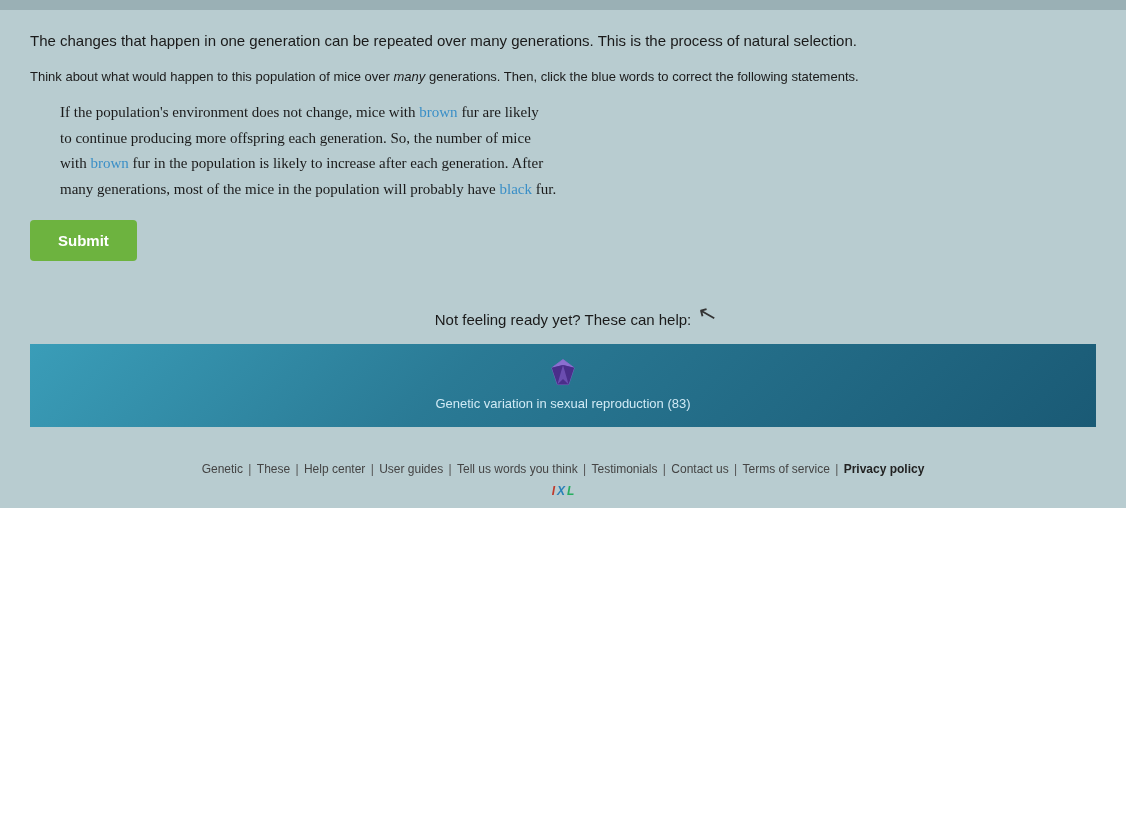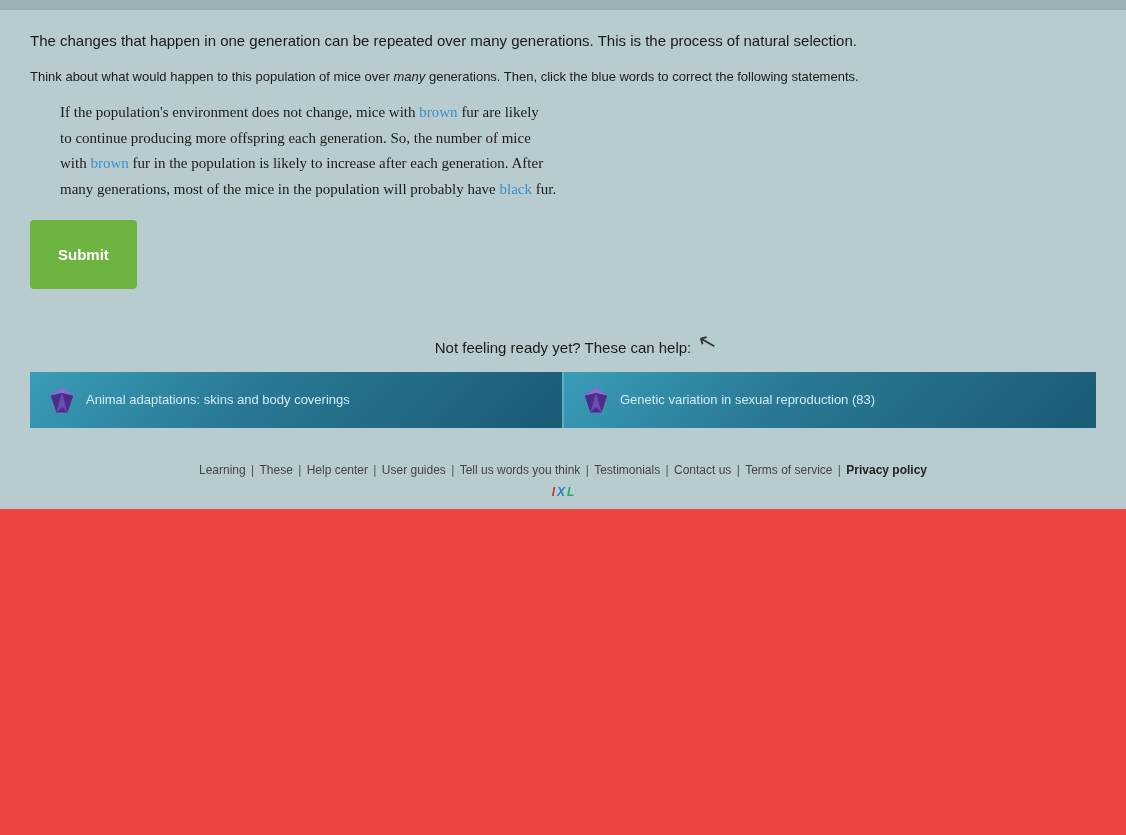--- a/index.html
+++ b/index.html
@@ -16,21 +16,21 @@
           transparent 8px
         );
       min-height: 835px;
       width: 1126px;
       overflow-x: hidden;
     }
 
     .page-wrapper {
       width: 1126px;
       min-height: 835px;
-      background-color: #ef4444;
+      background-color: #ffffff;
       padding: 0;
       position: relative;
     }
 
     
     .top-bar {
       background-color: #9ab0b5;
       height: 10px;
       width: 100%;
     }
@@ -72,21 +72,21 @@
     .blue-word {
       color: #3a8fc7;
       cursor: pointer;
       font-weight: normal;
     }
 
     .submit-btn {
       background-color: #6db33f;
       color: white;
       border: none;
-      padding: 26px 28px;
+      padding: 12px 28px;
       font-size: 15px;
       font-weight: bold;
       border-radius: 4px;
       cursor: pointer;
       margin-bottom: 30px;
       margin-left: 0;
     }
 
     
     .work-it-out-section {
@@ -131,20 +131,21 @@
       padding: 14px 18px;
       display: flex;
       align-items: center;
       gap: 10px;
       cursor: pointer;
       border-right: 2px solid rgba(255,255,255,0.2);
     }
 
     .resource-card:last-child {
       border-right: none;
+      flex-direction: column;
     }
 
     .diamond-icon {
       width: 28px;
       height: 28px;
       flex-shrink: 0;
     }
 
     .resource-card-text {
       font-size: 13px;
@@ -230,46 +231,37 @@
       <span>If the population's environment does not change, mice with </span><span class="blue-word">brown</span><span> fur are likely<br>to continue producing more offspring each generation. So, the number of mice<br>with </span><span class="blue-word">brown</span><span> fur in the population is likely to increase after each generation. After<br>many generations, most of the mice in the population will probably have </span><span class="blue-word">black</span><span> fur.</span>
     </div>
 
     <button class="submit-btn">Submit</button>
 
     <div class="work-it-out-section">
       <div class="cursor-arrow">↖</div>
       <div class="work-it-out-subtitle">Not feeling ready yet? These can help:</div>
 
       <div class="resource-cards">
-        <div class="resource-card">
-          <svg class="diamond-icon" viewBox="0 0 40 40">
-            <polygon points="20,2 36,14 28,38 12,38 4,14" fill="#5b3fa0" stroke="#8b6fd0" stroke-width="1"></polygon>
-            <polygon points="20,2 36,14 20,10 4,14" fill="#8b6fd0"></polygon>
-            <polygon points="20,10 36,14 28,38 12,38 4,14" fill="#4a2e8a"></polygon>
-            <polygon points="20,10 28,38 20,30 12,38" fill="#6b4db0"></polygon>
-          </svg>
-          <span class="resource-card-text">Animal adaptations: skins and body coverings</span>
-        </div>
         <div class="resource-card">
           <svg class="diamond-icon" viewBox="0 0 40 40">
             <polygon points="20,2 36,14 28,38 12,38 4,14" fill="#5b3fa0" stroke="#8b6fd0" stroke-width="1"></polygon>
             <polygon points="20,2 36,14 20,10 4,14" fill="#8b6fd0"></polygon>
             <polygon points="20,10 36,14 28,38 12,38 4,14" fill="#4a2e8a"></polygon>
             <polygon points="20,10 28,38 20,30 12,38" fill="#6b4db0"></polygon>
           </svg>
           <span class="resource-card-text">Genetic variation in sexual reproduction (83)</span>
         </div>
       </div>
     </div>
 
   </div>
 
   <div class="footer">
     <div class="footer-links">
-      <a href="#">Learning</a>
+      <a href="#">Genetic</a>
       <span> | </span>
       <a href="#">These</a>
       <span> | </span>
       <a href="#">Help center</a>
       <span> | </span>
       <a href="#">User guides</a>
       <span> | </span>
       <a href="#">Tell us words you think</a>
       <span> | </span>
       <a href="#">Testimonials</a>

